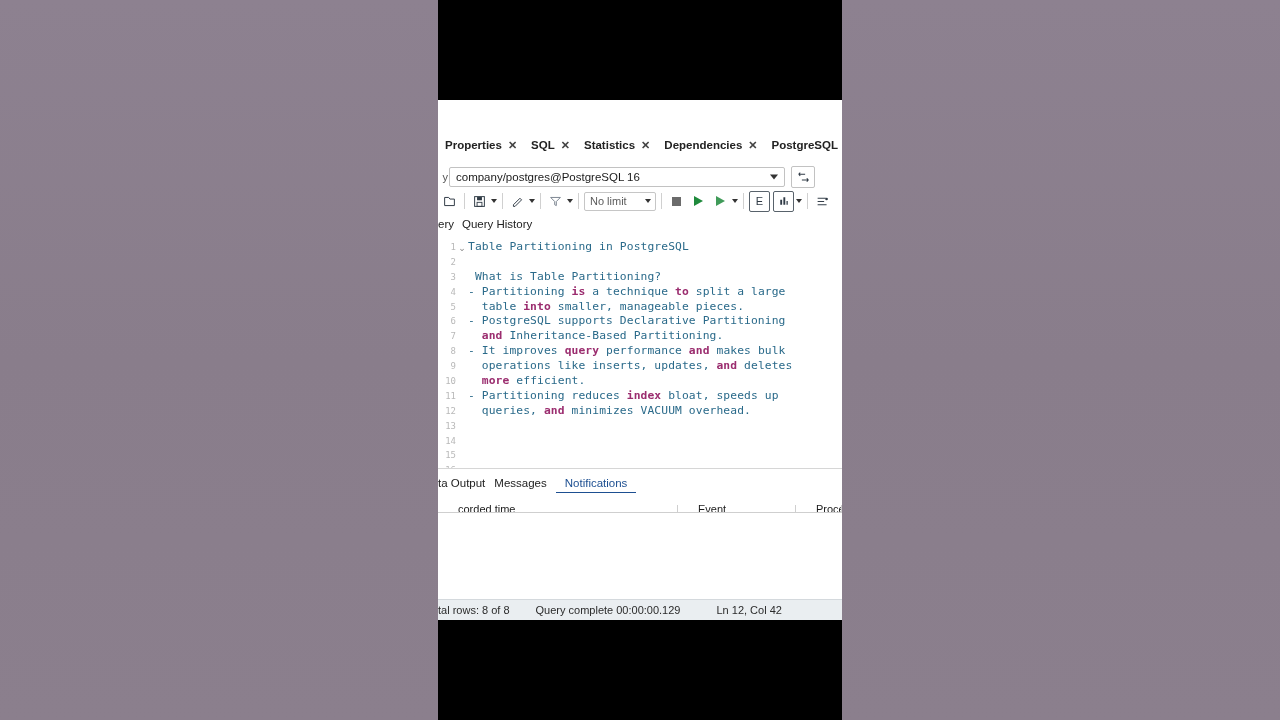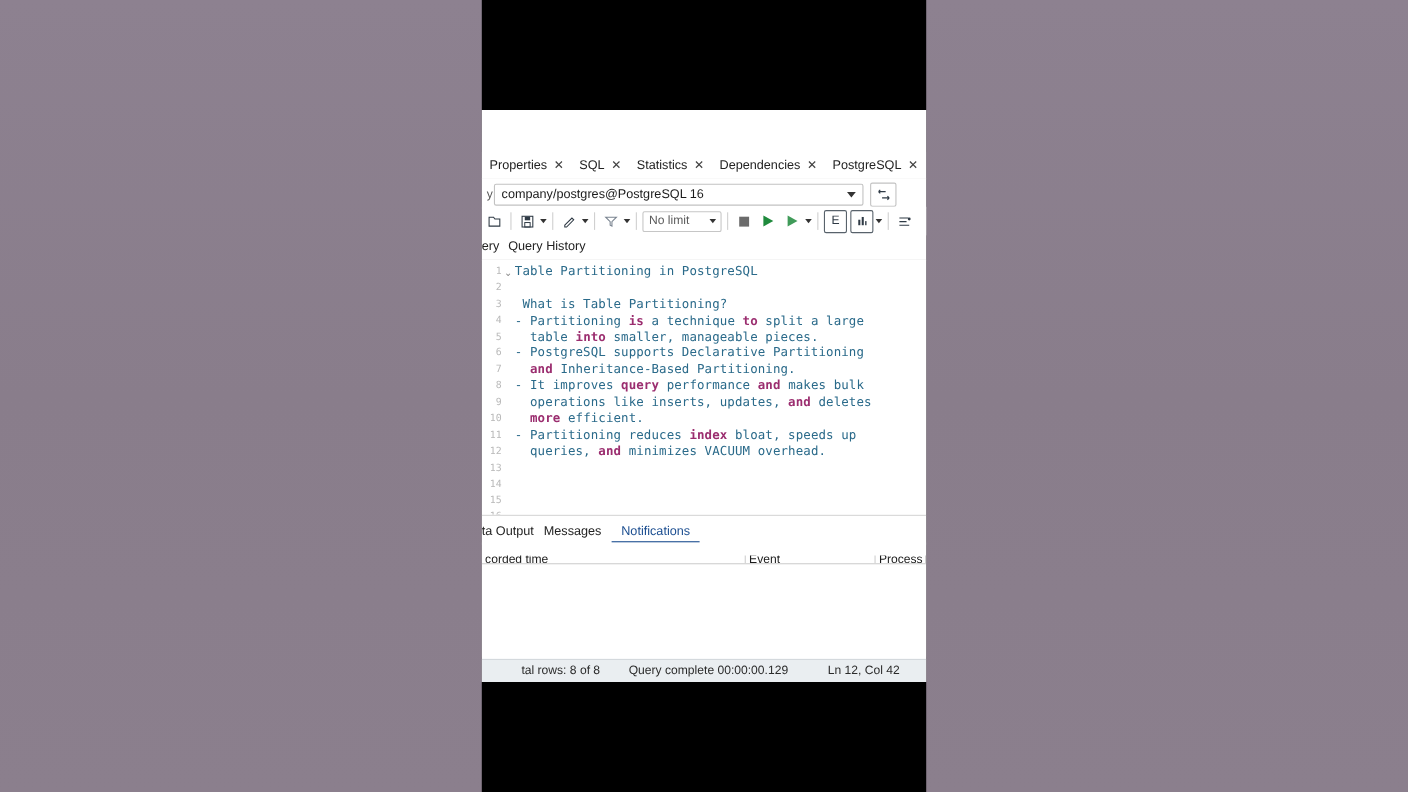--- a/index.html
+++ b/index.html
@@ -44,25 +44,26 @@
     font-size: 12px;
     color: #222;
   }
 
   
   .tabstrip {
     position: absolute;
     left: 0; top: 38px;
     width: 404px; height: 24px;
     display: flex;
-    align-items: flex-end;
+    align-items: flex-start;
     background: #fff;
     border-bottom: 1px solid #d6d6d6;
     overflow: hidden;
     white-space: nowrap;
+    font-weight: bold;
   }
   .tab {
     display: inline-flex;
     align-items: center;
     gap: 6px;
     padding: 2px 7px 5px 7px;
     font-size: 11.5px;
     color: #222;
     line-height: 1;
     flex: 0 0 auto;
@@ -301,21 +302,21 @@
   .grid-head {
     display: flex;
     height: 19px;
     border-bottom: 1px solid #cfcfcf;
     font-size: 11px;
     color: #1b1b1b;
   }
   .gh {
     display: flex;
     align-items: center;
-    padding-left: 3px;
+    padding-left: 20px;
     border-right: 1px solid #cfcfcf;
     box-sizing: border-box;
     overflow: hidden;
     white-space: nowrap;
     margin-top: 12px;
   }
   .gh.c1 { width: 240px; }
   .gh.c2 { width: 118px; }
   .gh.c3 { width: 46px; }
 
@@ -327,21 +328,21 @@
     background: #eaeef1;
     border-top: 1px solid #d4d9dd;
     display: flex;
     align-items: center;
     font-size: 11px;
     color: #2b2b2b;
     white-space: nowrap;
     overflow: hidden;
   }
   .st { flex: 0 0 auto; }
-  .st.rows  { padding-left: 0; margin-left: 36px; }
+  .st.rows  { padding-left: 0; }
   .st.query { padding-left: 26px; }
   .st.ln    { padding-left: 36px; }
 </style>
 </head>
 <body>
 
 <div id="stage">
   <div class="backdrop"></div>
   <div class="black-frame"></div>
 

